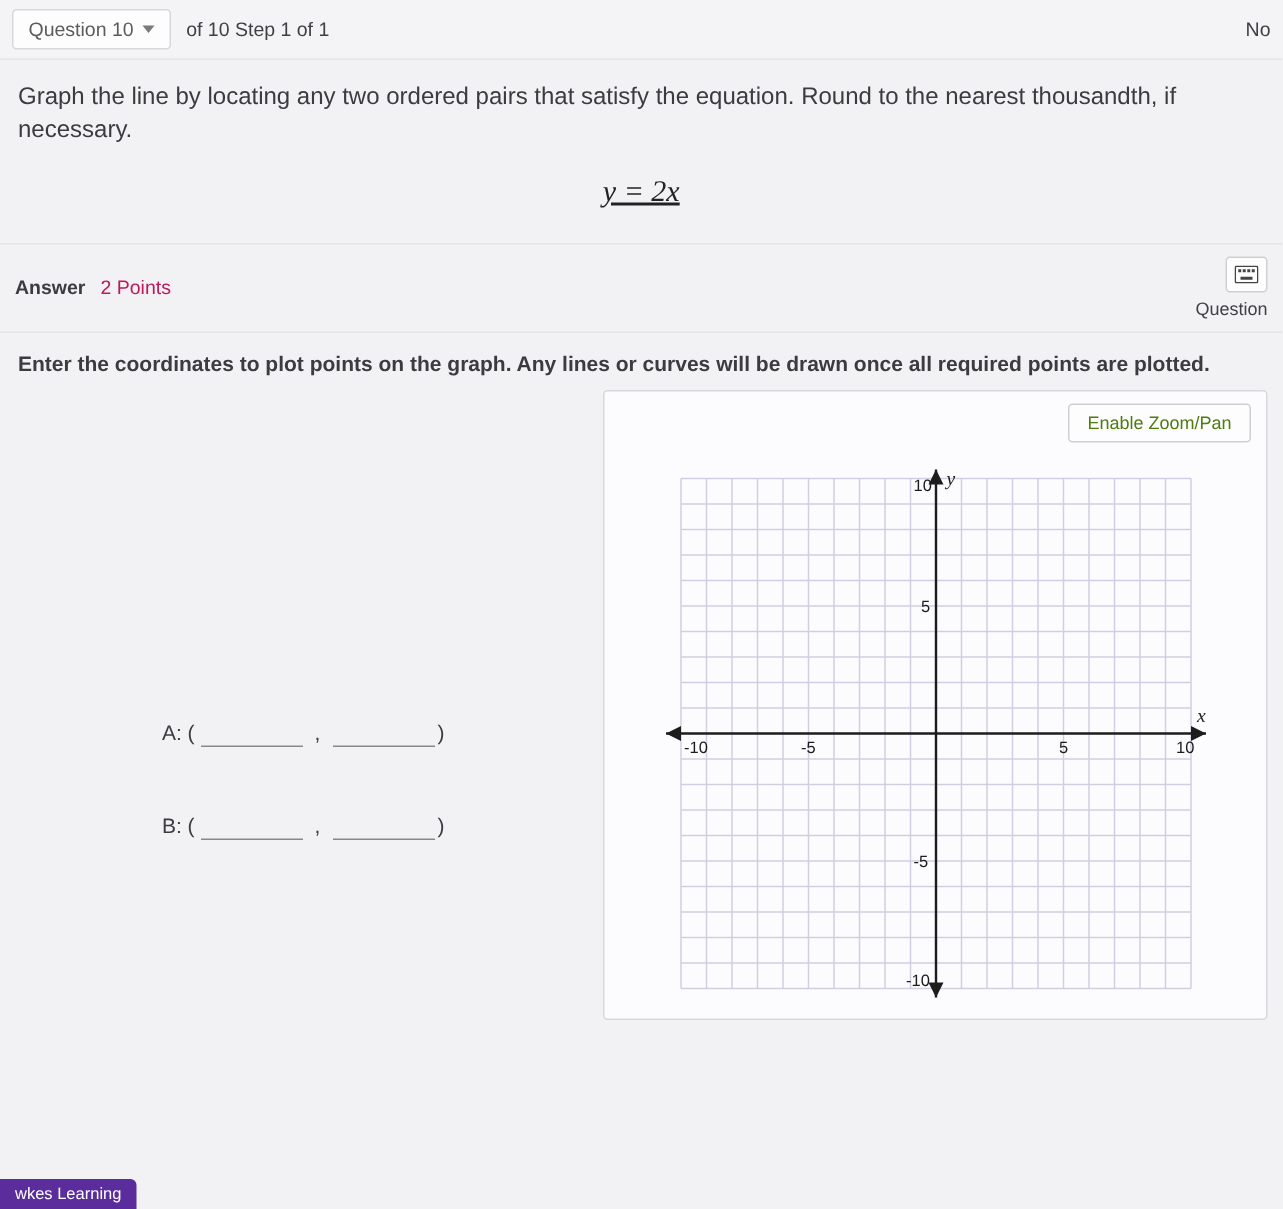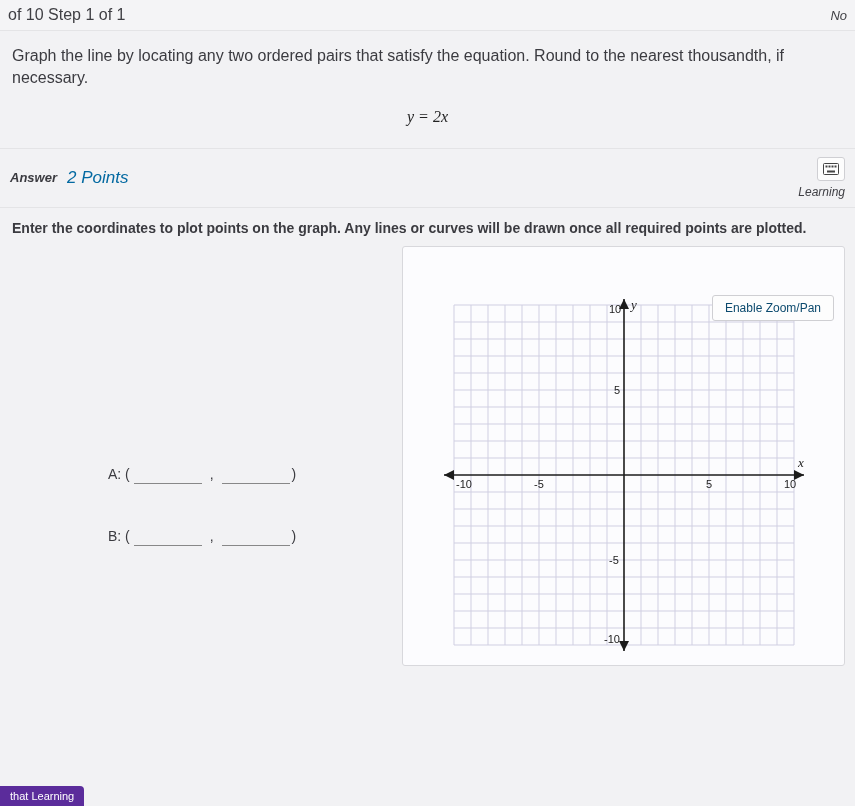--- a/index.html
+++ b/index.html
@@ -31,46 +31,46 @@
       cursor: pointer;
       margin-right: 10px;
     }
     .caret-down {
       margin-left: 6px;
       width: 0; height: 0;
       border-left: 4px solid transparent;
       border-right: 4px solid transparent;
       border-top: 5px solid #7a7a7e;
     }
-    .step-text { font-size: 16px; color: #3f3f44; }
-    .header-right { margin-left: auto; font-size: 13px; color: #3f3f44; font-style: italic; }
+    .step-text { font-size: 13px; color: #3f3f44; }
+    .header-right { margin-left: auto; font-size: 13px; color: #3f3f44; }
     .instruction {
       padding: 14px 12px 10px 12px;
       font-size: 16px;
       color: #3b3b40;
       line-height: 1.4;
     }
     .equation {
       text-align: center;
-      font-size: 16px;
+      font-size: 20px;
       font-style: italic;
       color: #222;
       margin: 8px 0 22px 0;
       font-family: "Times New Roman", serif;
+      text-decoration: underline;
     }
     .answer-row {
       display: flex;
       align-items: center;
       padding: 8px 10px;
       border-top: 1px solid #e4e4e6;
       border-bottom: 1px solid #e4e4e6;
-      font-style: italic;
     }
     .answer-label { font-size: 13px; font-weight: 600; color: #3b3b40; margin-right: 10px; }
-    .points-text { font-size: 17px; color: #0369a1; }
+    .points-text { font-size: 13px; color: #be185d; }
     .kb-block { margin-left: auto; text-align: right; }
     .kb-icon-btn {
       display: inline-flex; align-items: center; justify-content: center;
       width: 28px; height: 24px;
       background: #fdfdfd; border: 1px solid #cfcfd3; border-radius: 3px;
       color: #444;
     }
     .kb-label { display: block; font-size: 12px; color: #3f3f44; margin-top: 4px; }
     .enter-coords {
       padding: 12px 12px 6px 12px;
@@ -120,24 +120,23 @@
       padding: 8px;
       min-height: 420px;
     }
     .zoom-btn {
       position: absolute;
       top: 8px; right: 10px;
       background: #fdfdfd;
       border: 1px solid #cfcfd3;
       border-radius: 3px;
       font-size: 12px;
-      color: #0c4a6e;
+      color: #4d7c0f;
       padding: 5px 12px;
       cursor: pointer;
-      margin-top: 40px;
     }
     .graph-holder {
       margin-top: 40px;
       display: flex;
       justify-content: center;
     }
     svg.graph { display: block; }
     .grid-line { stroke: #d0cfe2; stroke-width: 1; }
     .axis-line { stroke: #1c1c1c; stroke-width: 1.6; }
     .axis-arrow { fill: #1c1c1c; }
@@ -150,20 +149,24 @@
       color: #fff;
       font-size: 11px;
       padding: 4px 10px;
       border-top-right-radius: 4px;
     }
   </style>
 </head>
 <body>
 
 <div class="header-row">
+  <div class="question-dropdown">
+    <span>Question 10</span>
+    <span class="caret-down"></span>
+  </div>
   <span class="step-text">of 10 Step 1 of 1</span>
   <span class="header-right">No</span>
 </div>
 
 <div class="instruction">Graph the line by locating any two ordered pairs that satisfy the equation. Round to the nearest thousandth, if necessary.</div>
 <div class="equation">y = 2x</div>
 
 <div class="answer-row">
   <span class="answer-label">Answer</span>
   <span class="points-text">2 Points</span>
@@ -171,21 +174,21 @@
     <div class="kb-icon-btn">
       <svg width="16" height="12" viewBox="0 0 16 12">
         <rect x="0.5" y="0.5" width="15" height="11" rx="1" fill="none" stroke="#444"></rect>
         <rect x="2.5" y="2.5" width="2" height="2" fill="#444"></rect>
         <rect x="5.5" y="2.5" width="2" height="2" fill="#444"></rect>
         <rect x="8.5" y="2.5" width="2" height="2" fill="#444"></rect>
         <rect x="11.5" y="2.5" width="2" height="2" fill="#444"></rect>
         <rect x="4" y="7.5" width="8" height="2" fill="#444"></rect>
       </svg>
     </div>
-    <span class="kb-label">Learning</span>
+    <span class="kb-label">Question</span>
   </div>
 </div>
 
 <div class="enter-coords">Enter the coordinates to plot points on the graph. Any lines or curves will be drawn once all required points are plotted.</div>
 
 <div class="work-area">
   <div class="inputs-col">
     <div class="pair-row">
       <span class="pair-label">A: (</span>
       <input class="pair-input" type="text" style="">
@@ -269,13 +272,13 @@
         <text class="tick-label" x="175" y="269">-5</text>
         <text class="tick-label" x="170" y="348">-10</text>
 
         <text class="axis-label" x="364" y="172">x</text>
         <text class="axis-label" x="197" y="14">y</text>
       </svg>
     </div>
   </div>
 </div>
 
-<div class="footer-bar">that Learning</div>
+<div class="footer-bar">wkes Learning</div>
 
 </body></html>

